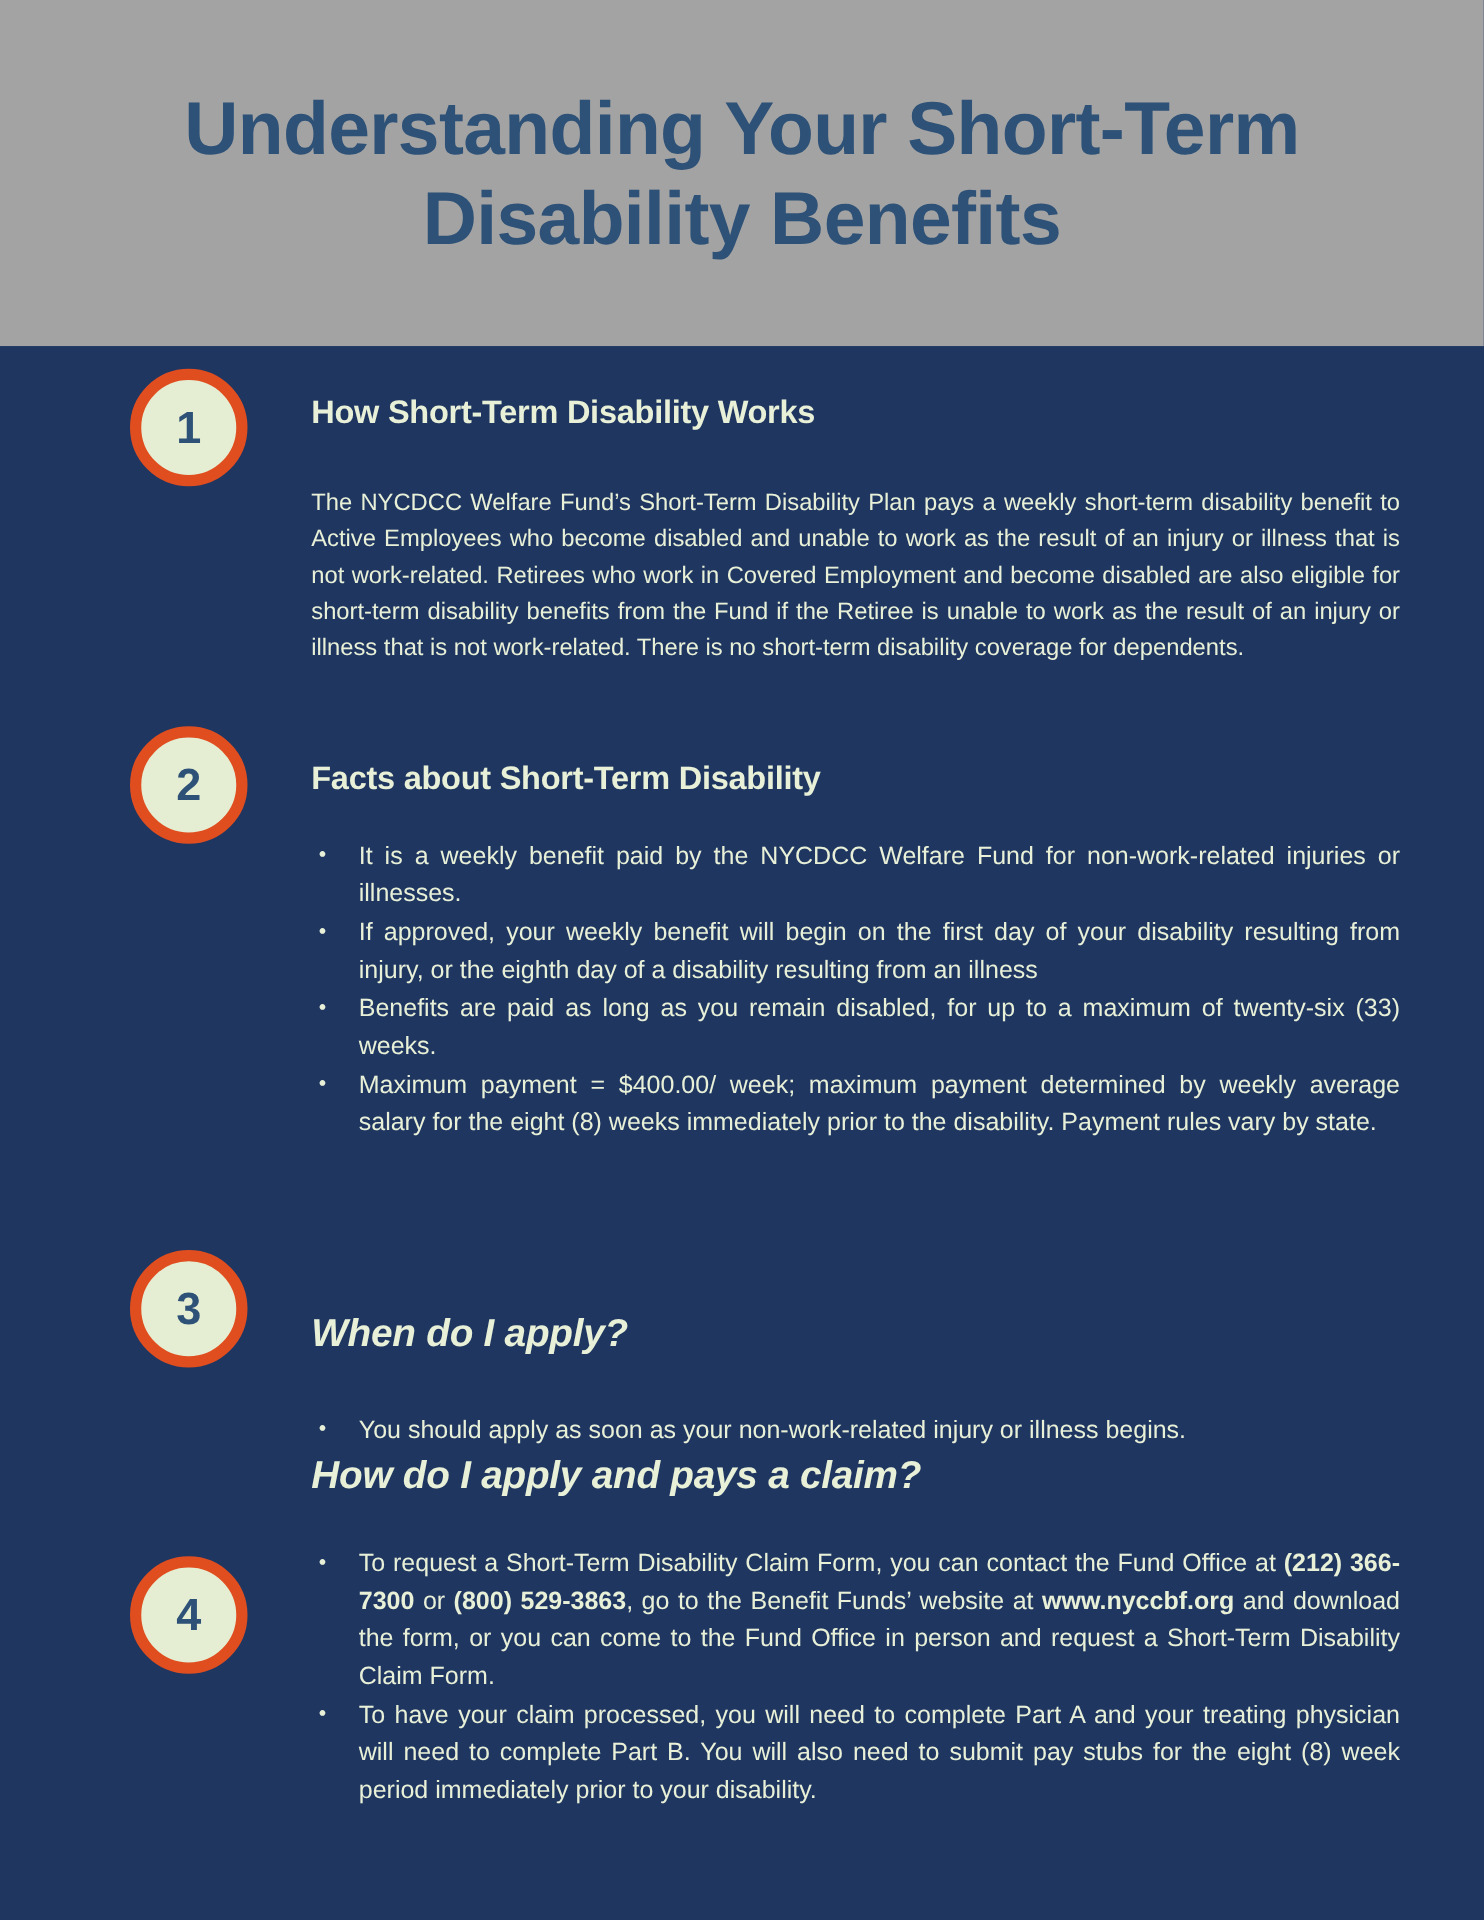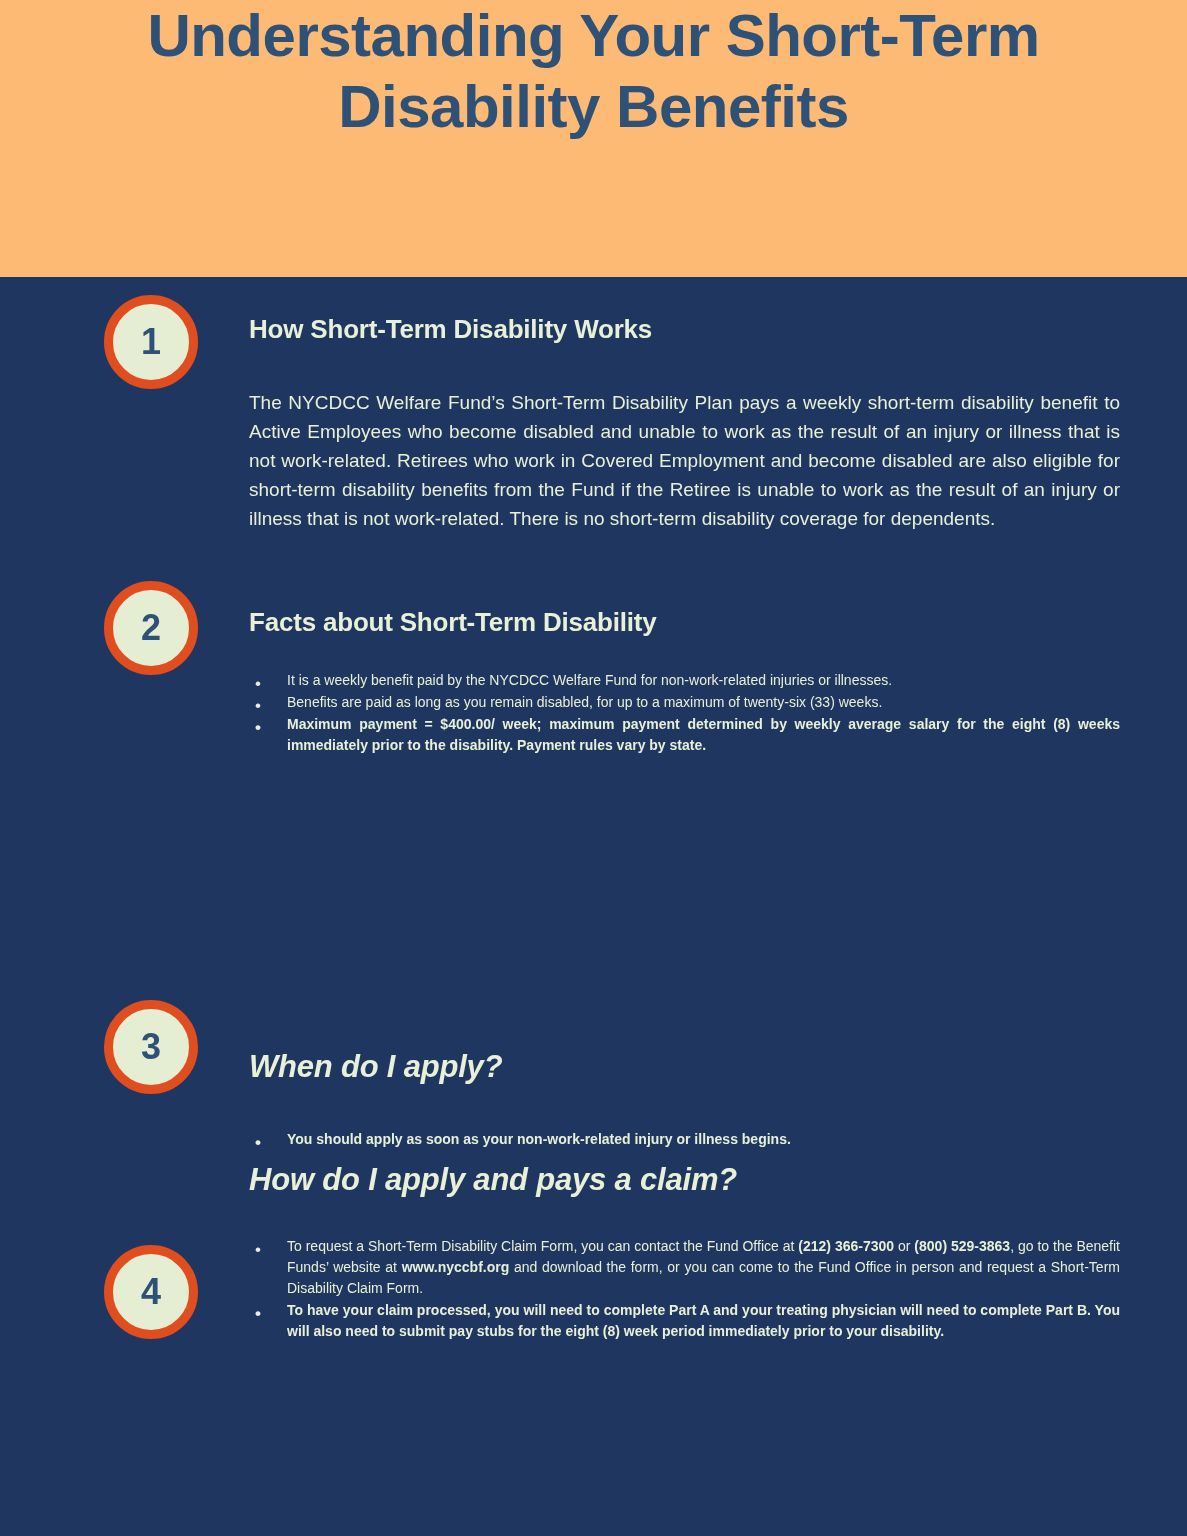--- a/index.html
+++ b/index.html
@@ -16,22 +16,23 @@
     position: relative;
   }
 
   
   .header-band {
     position: absolute;
     left: 0;
     top: 0;
     width: 1187px;
     height: 277px;
-    background: #fdba74;
+    background: #a3a3a3;
     display: flex;
+    align-items: center;
     justify-content: center;
   }
 
   .page-title {
     width: 1060px;
     text-align: center;
     color: #2E5177;
     font-size: 60px;
     font-weight: bold;
     line-height: 1.19;
@@ -98,38 +99,38 @@
   }
 
   ul.bullets {
     list-style: none;
   }
 
   ul.bullets li {
     position: relative;
     padding-left: 38px;
     color: #E8F0D8;
-    font-size: 14px;
+    font-size: 20px;
     line-height: 1.5;
     text-align: justify;
     font-weight: 300;
     margin-bottom: 1px;
   }
 
   ul.bullets li::before {
     content: "\2022";
     position: absolute;
     left: 6px;
     top: 0;
     font-size: 17px;
     line-height: 1.66;
     color: #E8F0D8;
   }
 
-  ul.bullets li:last-child { text-align: justify; font-weight: bold; }
+  ul.bullets li:last-child { text-align: justify; }
   ul.bullets li.nojust { text-align: left; }
 
   b, .b { font-weight: bold; }
   .link {
     font-weight: bold;
   }
 
   
   .blk-1 { position: absolute; top: 37px;  width: 871px; }
   .blk-1 .sec-para { margin-top: 44px; }
@@ -169,20 +170,21 @@
 
     <section class="blk-1">
       <h2 class="sec-heading">How Short-Term Disability Works</h2>
       <p class="sec-para">The NYCDCC Welfare Fund’s Short-Term Disability Plan pays a weekly short-term disability benefit to Active Employees who become disabled and unable to work as the result of an injury or illness that is not work-related. Retirees who work in Covered Employment and become disabled are also eligible for short-term disability benefits from the Fund if the Retiree is unable to work as the result of an injury or illness that is not work-related. There is no short-term disability coverage for dependents.</p>
     </section>
 
     <section class="blk-2">
       <h2 class="sec-heading">Facts about Short-Term Disability</h2>
       <ul class="bullets">
         <li>It is a weekly benefit paid by the NYCDCC Welfare Fund for non-work-related injuries or illnesses.</li>
+        <li>If approved, your weekly benefit will begin on the first day of your disability resulting from injury, or the eighth day of a disability resulting from an illness</li>
         <li>Benefits are paid as long as you remain disabled, for up to a maximum of twenty-six (33) weeks.</li>
         <li>Maximum payment = $400.00/ week; maximum payment determined by weekly average salary for the eight (8) weeks immediately prior to the disability. Payment rules vary by state.</li>
       </ul>
     </section>
 
     <section class="blk-3">
       <h2 class="sec-heading italic">When do I apply?</h2>
       <ul class="bullets">
         <li class="nojust">You should apply as soon as your non-work-related injury or illness begins.</li>
       </ul>

